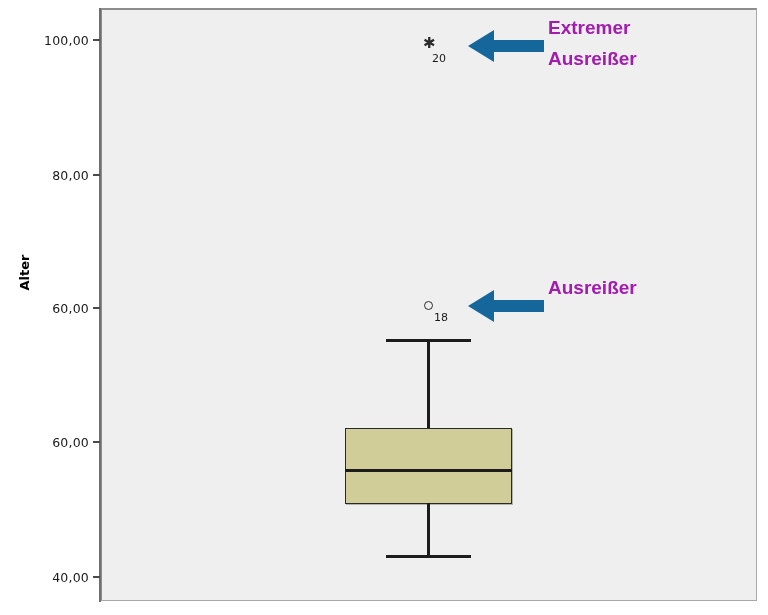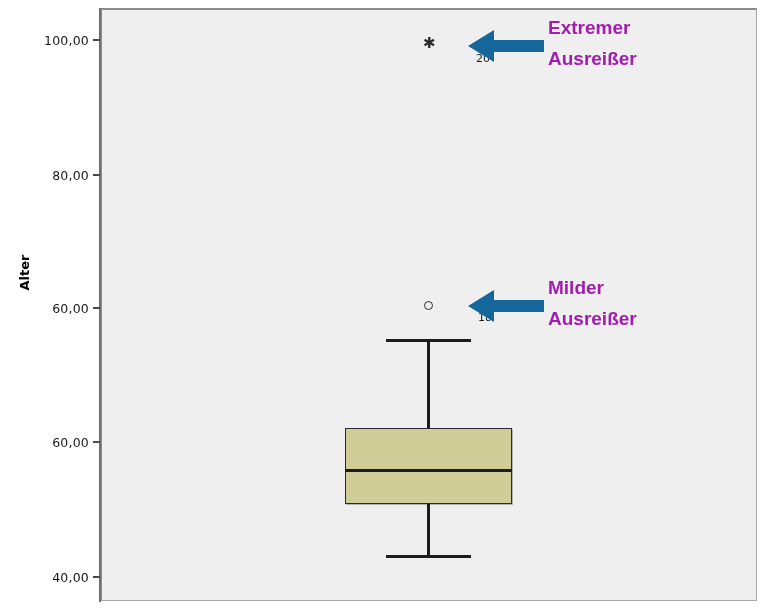--- a/index.html
+++ b/index.html
@@ -119,21 +119,20 @@
     line-height: 1;
     color: #2b2b2b;
     font-family: "DejaVu Sans", sans-serif;
   }
   .outlier-label {
     position: absolute;
     font-size: 11px;
     color: #1a1a1a;
     white-space: nowrap;
     font-family: "DejaVu Sans", sans-serif;
-    margin-left: 44px;
   }
 
   
   .annot-text {
     position: absolute;
     font-family: "Liberation Sans", sans-serif;
     font-weight: bold;
     font-size: 19px;
     line-height: 31px;
     color: #a21caf;
@@ -189,17 +188,16 @@
   </svg>
   <div class="annot-text" style="left:548px; top:12px;">
     <div>Extremer</div>
     <div>Ausreißer</div>
   </div>
 
   <svg class="annot-arrow" style="left:466px; top:285px;" width="80" height="42" viewBox="0 0 80 42">
     <path d="M 2 21 L 28 5 L 28 15 L 78 15 L 78 27 L 28 27 L 28 37 Z" fill="#15679b"></path>
   </svg>
   <div class="annot-text" style="left:548px; top:272px;">
-    <div>Milder</div>
     <div>Ausreißer</div>
   </div>
 
 </div>
 
 </body></html>

